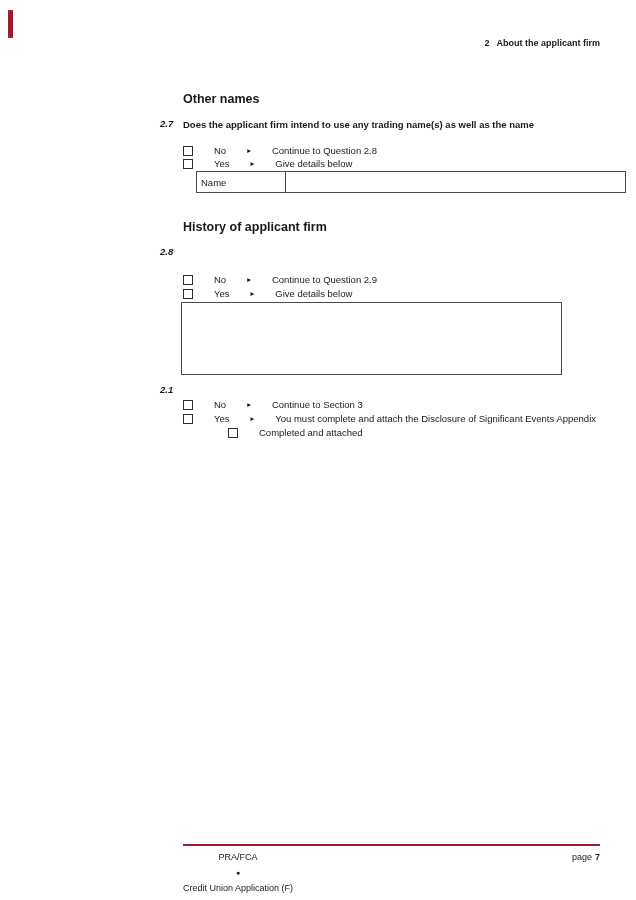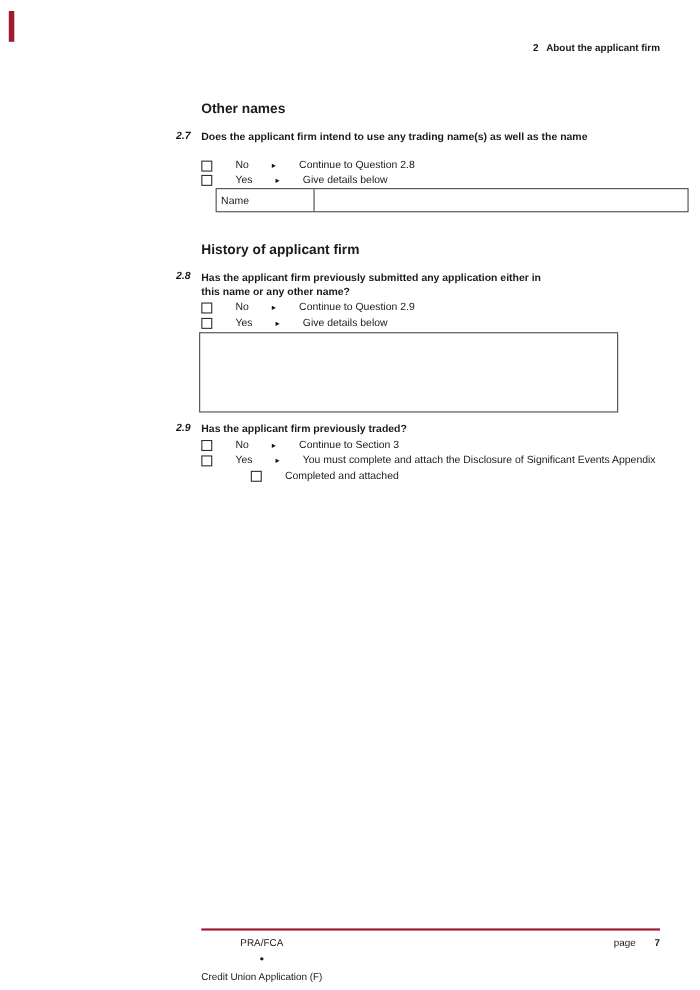--- a/index.html
+++ b/index.html
@@ -96,21 +96,21 @@
     left: 183px; top: 852px;
     display: flex; align-items: center; gap: 6px;
     font-size: 9px;
     white-space: nowrap;
     flex-direction: column;
   }
   .bullet { font-size: 7px; line-height: 9px; }
   .footer-right {
     top: 852px; right: 36px;
     font-size: 9px;
-    display: flex; gap: 17px; align-items: baseline;
+    display: flex; gap: 3px; align-items: baseline;
   }
   .footer-right .pagenum { font-weight: bold; }
 </style>
 </head>
 <body>
 
 <div class="page">
 
   <div class="abs section-tab"></div>
 
@@ -140,44 +140,37 @@
   </div>
 
   <div class="abs name-table">
     <div class="name-cell-label">Name</div>
     <div class="name-cell-value"></div>
   </div>
 
   <div class="abs section-title" style="top:220px">History of applicant firm</div>
 
   <div class="abs q-number" style="top:246px">2.8</div>
-  <div class="abs q-text" style="top:246px">
-    <div>Has the applicant firm previously submitted any application either in</div>
-    <div>this name or any other name?</div>
-  </div>
 
   <div class="abs opt-row" style="top:274px">
     <span class="checkbox"></span>
     <span>No</span>
     <span class="arrow">▸</span>
     <span>Continue to Question 2.9</span>
   </div>
   <div class="abs opt-row" style="top:288px">
     <span class="checkbox"></span>
     <span>Yes</span>
     <span class="arrow">▸</span>
     <span>Give details below</span>
   </div>
 
   <div class="abs details-box"></div>
 
-  <div class="abs q-number" style="top:384px">2.9</div>
-  <div class="abs q-text" style="top:384px">
-    <div>Has the applicant firm previously traded?</div>
-  </div>
+  <div class="abs q-number" style="top:384px">2.1</div>
 
   <div class="abs opt-row" style="top:399px">
     <span class="checkbox"></span>
     <span>No</span>
     <span class="arrow">▸</span>
     <span>Continue to Section 3</span>
   </div>
   <div class="abs opt-row" style="top:413px">
     <span class="checkbox"></span>
     <span>Yes</span>

